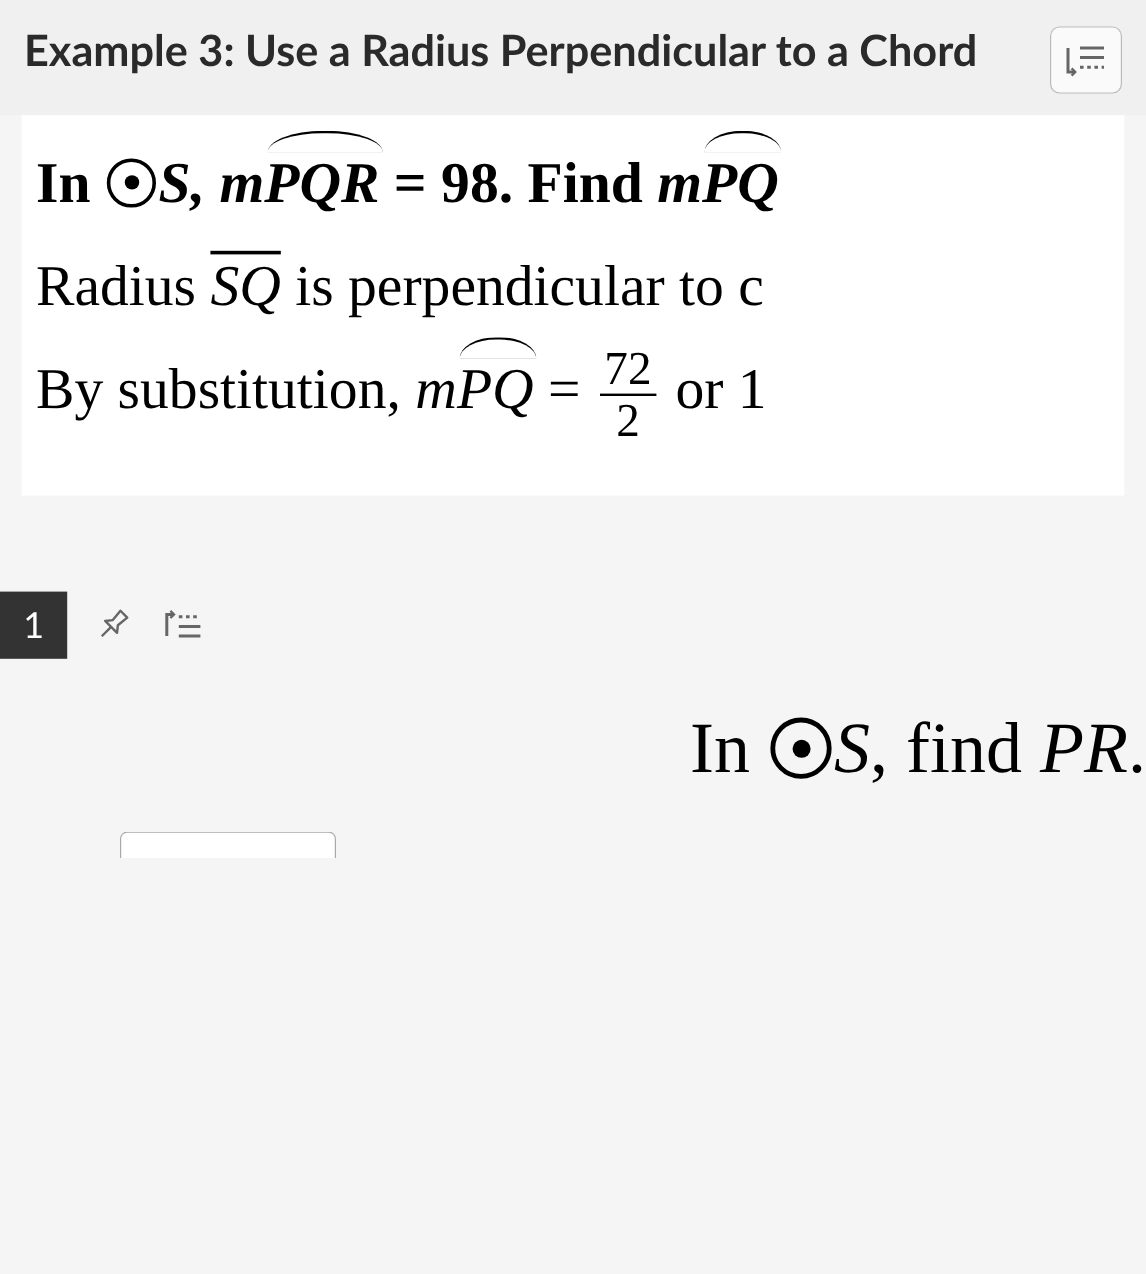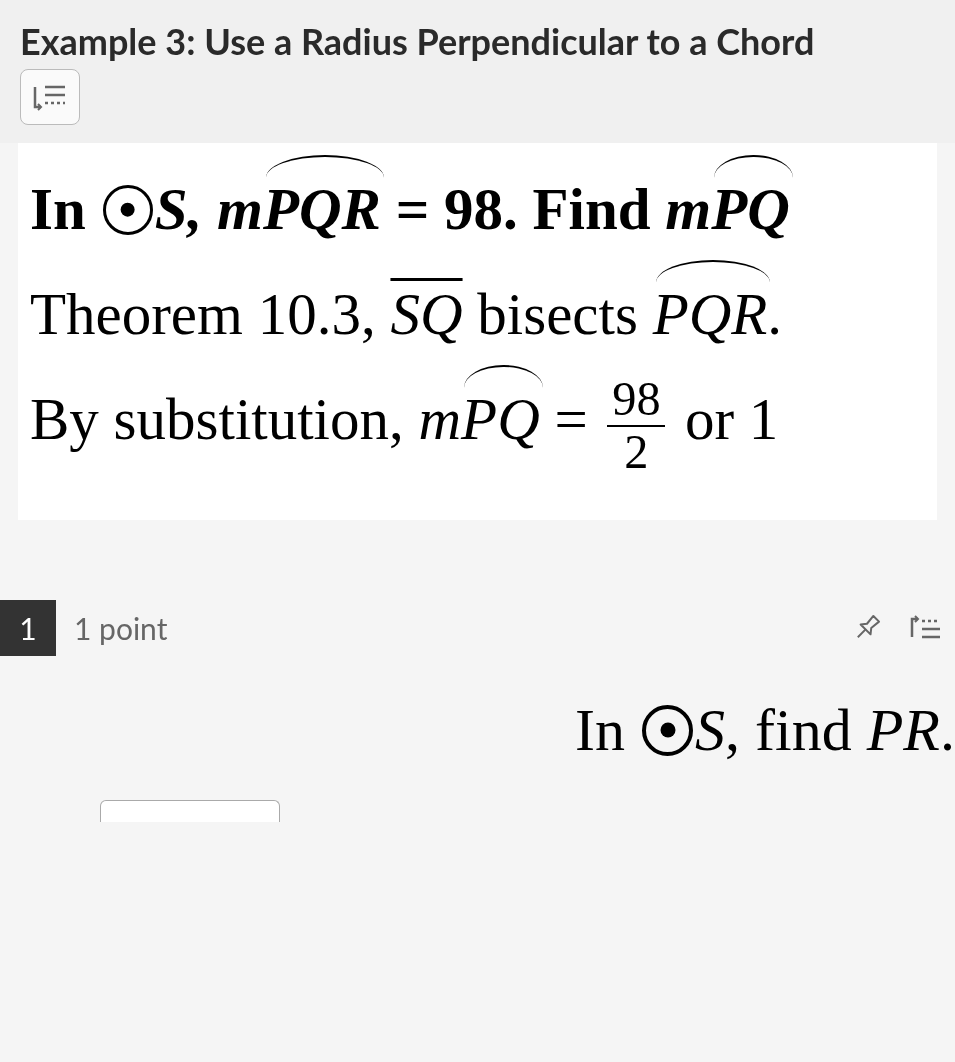--- a/index.html
+++ b/index.html
@@ -12,21 +12,20 @@
       background: #f5f5f5;
       width: 955px;
       overflow: hidden;
     }
     .header-section {
       background: #f0f0f0;
       padding: 18px 20px 18px 20px;
       display: flex;
       justify-content: space-between;
       align-items: flex-start;
-      flex-direction: column;
     }
     .example-title {
       font-weight: 700;
       font-size: 36px;
       color: #2a2a2a;
       line-height: 1.3;
       max-width: 850px;
     }
     .indent-button {
       width: 60px;
@@ -38,21 +37,21 @@
       align-items: center;
       justify-content: center;
       margin-top: 4px;
       flex-shrink: 0;
     }
     .content-box {
       background: #fff;
       margin: 0 18px 0 18px;
       padding: 15px 0 40px 12px;
       font-family: 'Palatino Linotype', 'Book Antiqua', Palatino, Georgia, serif;
-      font-size: 59px;
+      font-size: 48px;
       color: #000;
       line-height: 1.75;
       overflow: hidden;
       white-space: nowrap;
     }
     .content-line {
       margin-bottom: 2px;
     }
     .bold {
       font-weight: 700;
@@ -204,31 +203,30 @@
       <polyline points="5,21 8,24 5,27" fill="none" stroke="#666" stroke-width="2"></polyline>
     </svg>
   </div>
 </div>
 
 <div class="content-box">
   <div class="content-line bold">
     <span>In </span><span class="circle-symbol"></span><span class="italic">S</span><span class="italic">, m</span><span class="arc">PQR</span><span> = 98. </span><span>Find </span><span class="italic">m</span><span class="arc">PQ</span>
   </div>
   <div class="content-line">
-    <span>Theorem 10.3, </span><span class="overline">SQ</span><span> bisects </span><span class="arc">PQR</span><span>.</span>
+    <span>Radius </span><span class="overline">SQ</span><span> is perpendicular to c</span>
   </div>
   <div class="content-line">
-    <span>By substitution, </span><span class="italic">m</span><span class="arc">PQ</span><span> = </span><span class="frac"><span class="num">98</span><span class="den">2</span></span><span> or 1</span>
+    <span>By substitution, </span><span class="italic">m</span><span class="arc">PQ</span><span> = </span><span class="frac"><span class="num">72</span><span class="den">2</span></span><span> or 1</span>
   </div>
 </div>
 
 <div class="question-section">
   <div class="question-header">
     <div class="question-number">1</div>
-    <div class="points-label">1 point</div>
     <div class="icon-btn">
       <svg width="34" height="34" viewBox="0 0 34 34">
         <g transform="rotate(45 17 17)">
           <path d="M 13 4 L 21 4 L 20 14 L 24 19 L 10 19 L 14 14 Z" fill="none" stroke="#666" stroke-width="2" stroke-linejoin="round"></path>
           <line x1="17" y1="19" x2="17" y2="30" stroke="#666" stroke-width="2"></line>
         </g>
       </svg>
     </div>
     <div class="icon-btn">
       <svg width="34" height="30" viewBox="0 0 34 30">

